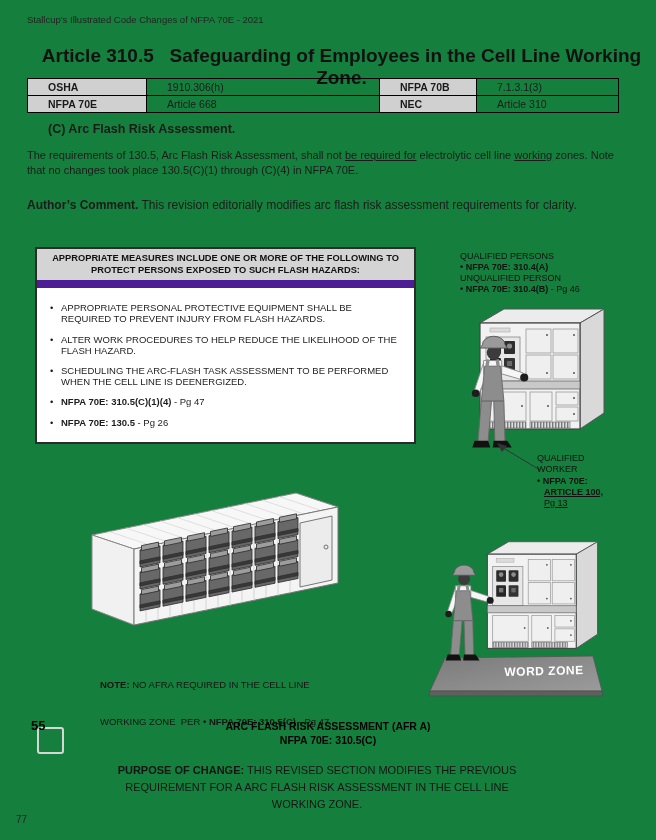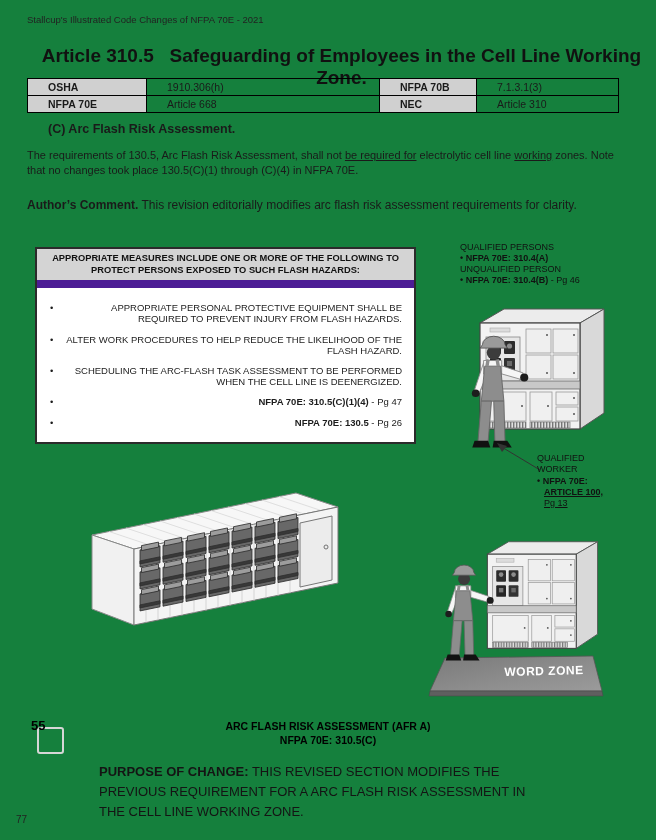--- a/index.html
+++ b/index.html
@@ -20,35 +20,35 @@
   td.w1{width:78px;} td.w2{width:192px;} td.w3{width:56px;}
 
   .secHead{left:27px;top:122px;font-size:12.5px;font-weight:bold;margin-left:21px;}
   .para{left:27px;top:148px;width:604px;font-size:11px;line-height:1.4;}
   .author{left:27px;top:197px;width:604px;font-size:12px;line-height:1.4;}
 
   .mbox{left:35px;top:247px;width:381px;height:197px;border:2px solid #2b2b2b;box-sizing:border-box;background:#fff;}
   .mbox-head{background:#d4d4d4;border-bottom:8px solid #4c1d95;padding:4px 6px;
              font-size:9.3px;font-weight:bold;text-align:center;line-height:1.25;color:#111;}
   .mbox-body{padding:8px 12px 0 12px;}
-  .mbox-body ul{list-style:none;margin:6px 0 0 0;padding:0;text-align:right;}
+  .mbox-body ul{list-style:none;margin:6px 0 0 0;padding:0;}
   .mbox-body li{position:relative;padding-left:12px;font-size:9.5px;line-height:1.18;margin-bottom:9px;color:#1c1c1c;}
   .mbox-body li::before{content:"•";position:absolute;left:1px;top:0;}
 
-  .callout{left:460px;top:242px;font-size:9px;line-height:1.22;color:#111;}
+  .callout{left:460px;top:251px;font-size:9px;line-height:1.22;color:#111;}
   .qw{left:537px;top:453px;font-size:9px;line-height:1.25;color:#111;}
   .qw .ind{padding-left:7px;text-decoration:underline;}
 
   .note{left:100px;top:654px;width:330px;font-size:9.5px;line-height:1.3;color:#141414;}
 
   .fig55-ghost{left:37px;top:727px;width:23px;height:23px;border:2px solid #d6d6d6;border-radius:3px;}
   .fig55{left:31px;top:718px;font-size:13px;font-weight:bold;color:#000;}
 
   .caption{left:160px;top:719px;width:336px;text-align:center;font-size:10.5px;font-weight:bold;line-height:1.35;color:#000;}
-  .purpose{left:99px;top:762px;width:436px;font-size:13px;line-height:1.55;color:#141414;}
+  .purpose{left:99px;top:762px;width:436px;font-size:11px;line-height:1.55;color:#141414;text-align:center;}
   .pageno{left:16px;top:814px;font-size:10px;color:#222;}
 
   .matlabel{left:478px;top:664px;width:132px;text-align:center;font-size:12px;font-weight:bold;
             color:#ffffff;letter-spacing:.5px;transform:rotate(-1.5deg);}
   svg{display:block;}
 </style>
 </head>
 <body>
 
 <div class="page">
@@ -297,20 +297,24 @@
         <rect x="192" y="106" width="20" height="17" fill="#686868"></rect>
           <rect x="193.5" y="102" width="17" height="5" fill="#9d9d9d"></rect>
           <rect x="192" y="117" width="20" height="3" fill="#383838"></rect>
         <rect x="192" y="128" width="20" height="17" fill="#686868"></rect>
           <rect x="193.5" y="124" width="17" height="5" fill="#9d9d9d"></rect>
           <rect x="192" y="139" width="20" height="3" fill="#383838"></rect>
       </g>
     </g>
   </svg>
 
+  <div class="abs note prewrap">
+    <div><span class="b">NOTE:</span><span> NO AFRA REQUIRED IN THE CELL LINE</span></div>
+    <div><span>WORKING ZONE  PER </span><span class="b">• NFPA 70E: 310.5(C)</span><span> - Pg 47.</span></div>
+  </div>
 
   <svg class="abs" style="left:422px;top:648px" width="186" height="52" viewBox="0 0 186 52">
     <polygon points="23,10 171,8 180,43 8,43" fill="url(#matgrad)" stroke="#555" stroke-width="0.8"></polygon>
     <polygon points="8,43 180,43 181,48 7,48" fill="#5f5f5f" stroke="#4a4a4a" stroke-width="0.6"></polygon>
   </svg>
   <svg class="abs" style="left:482px;top:531px" width="120" height="129" viewBox="0 0 135 145">
     <use href="#sym-cabinet"></use>
   </svg>
   <svg class="abs" style="left:436px;top:560px" width="60" height="104" viewBox="0 0 62 106">
     <use href="#sym-worker"></use>

